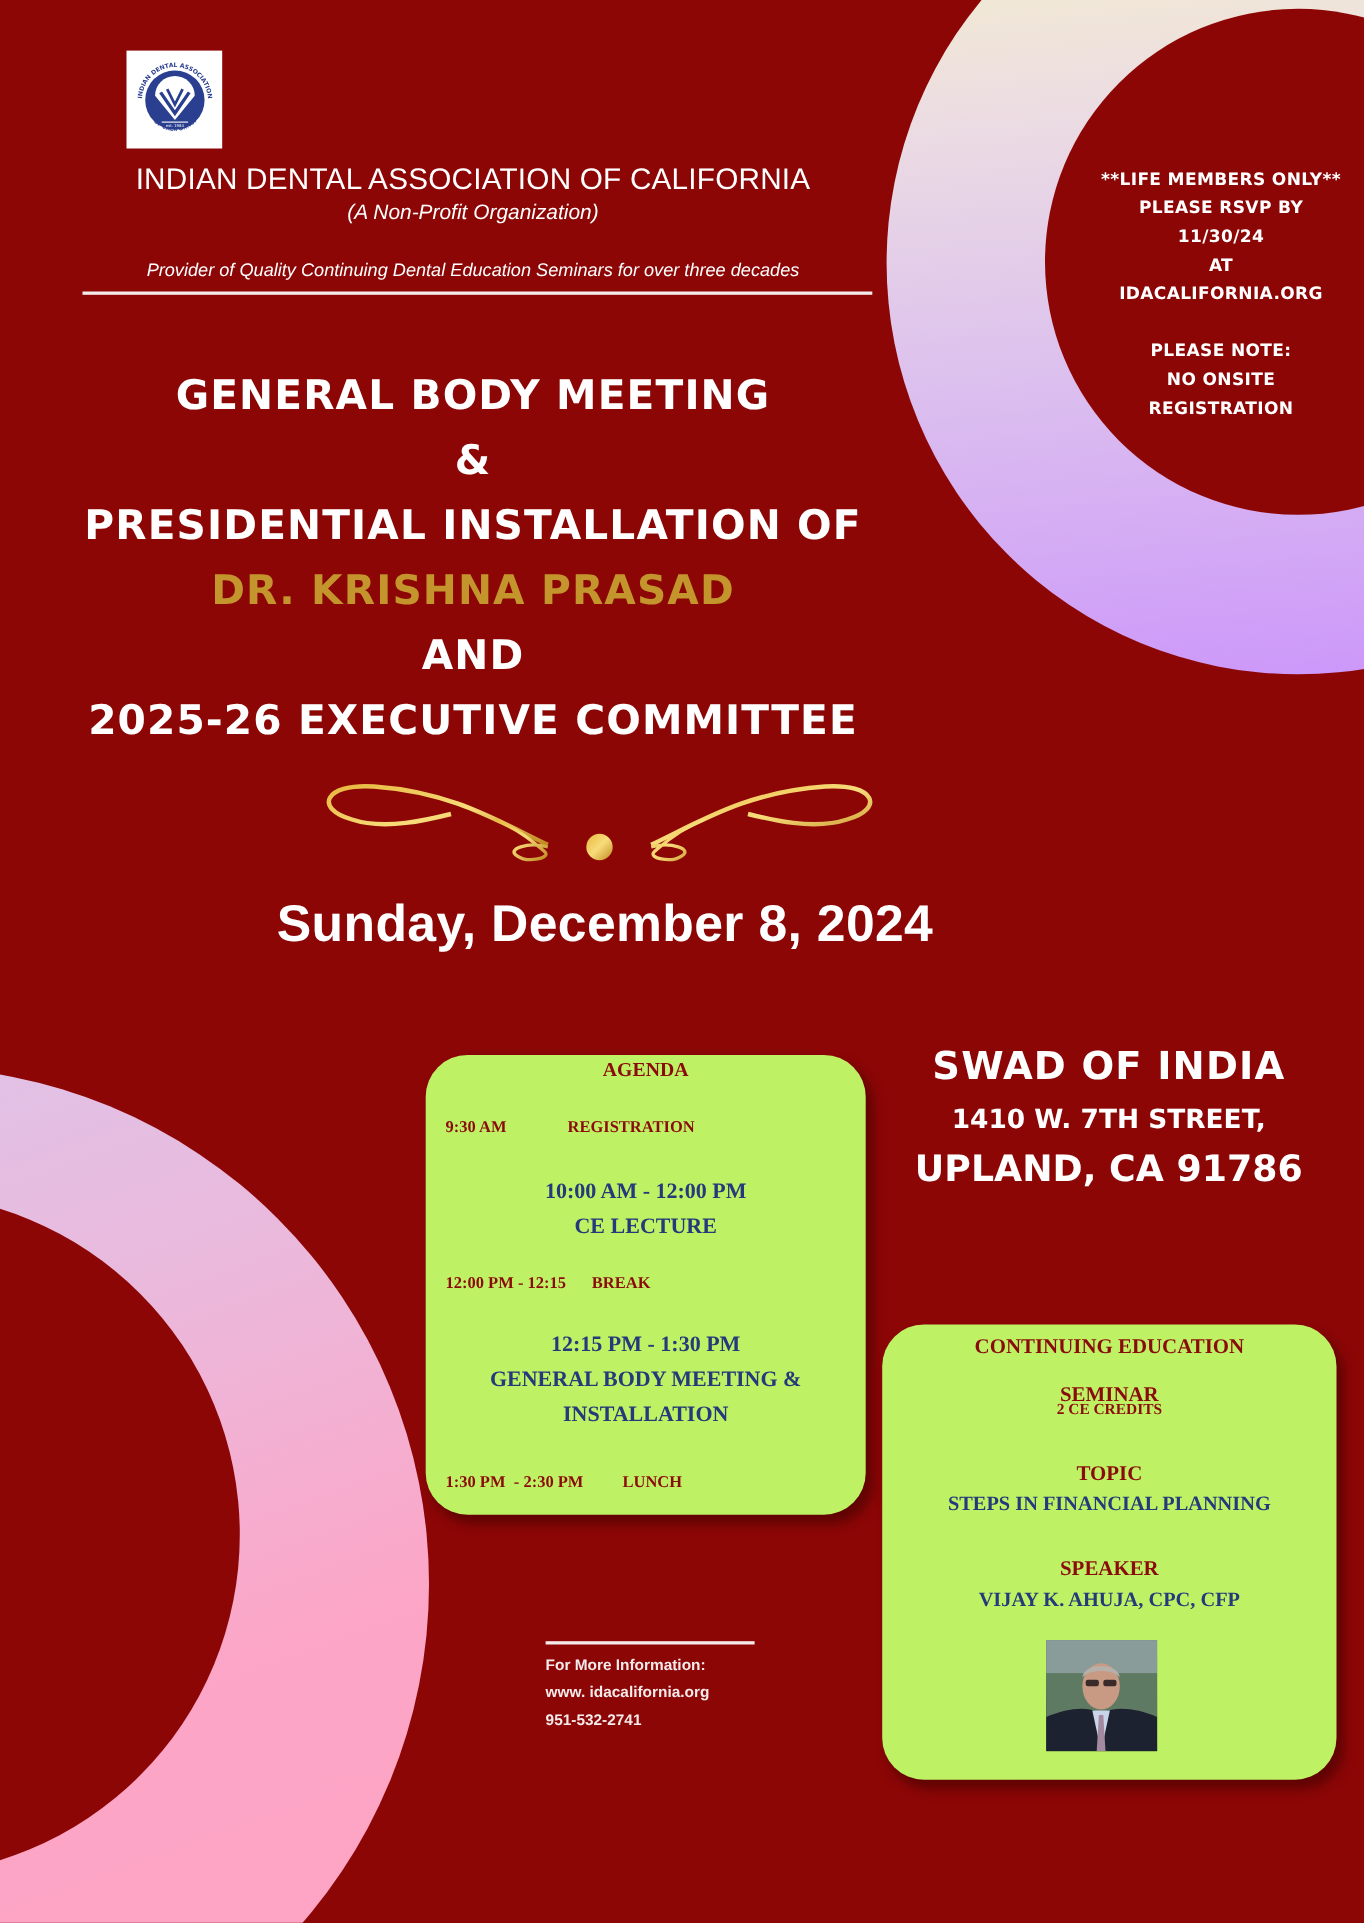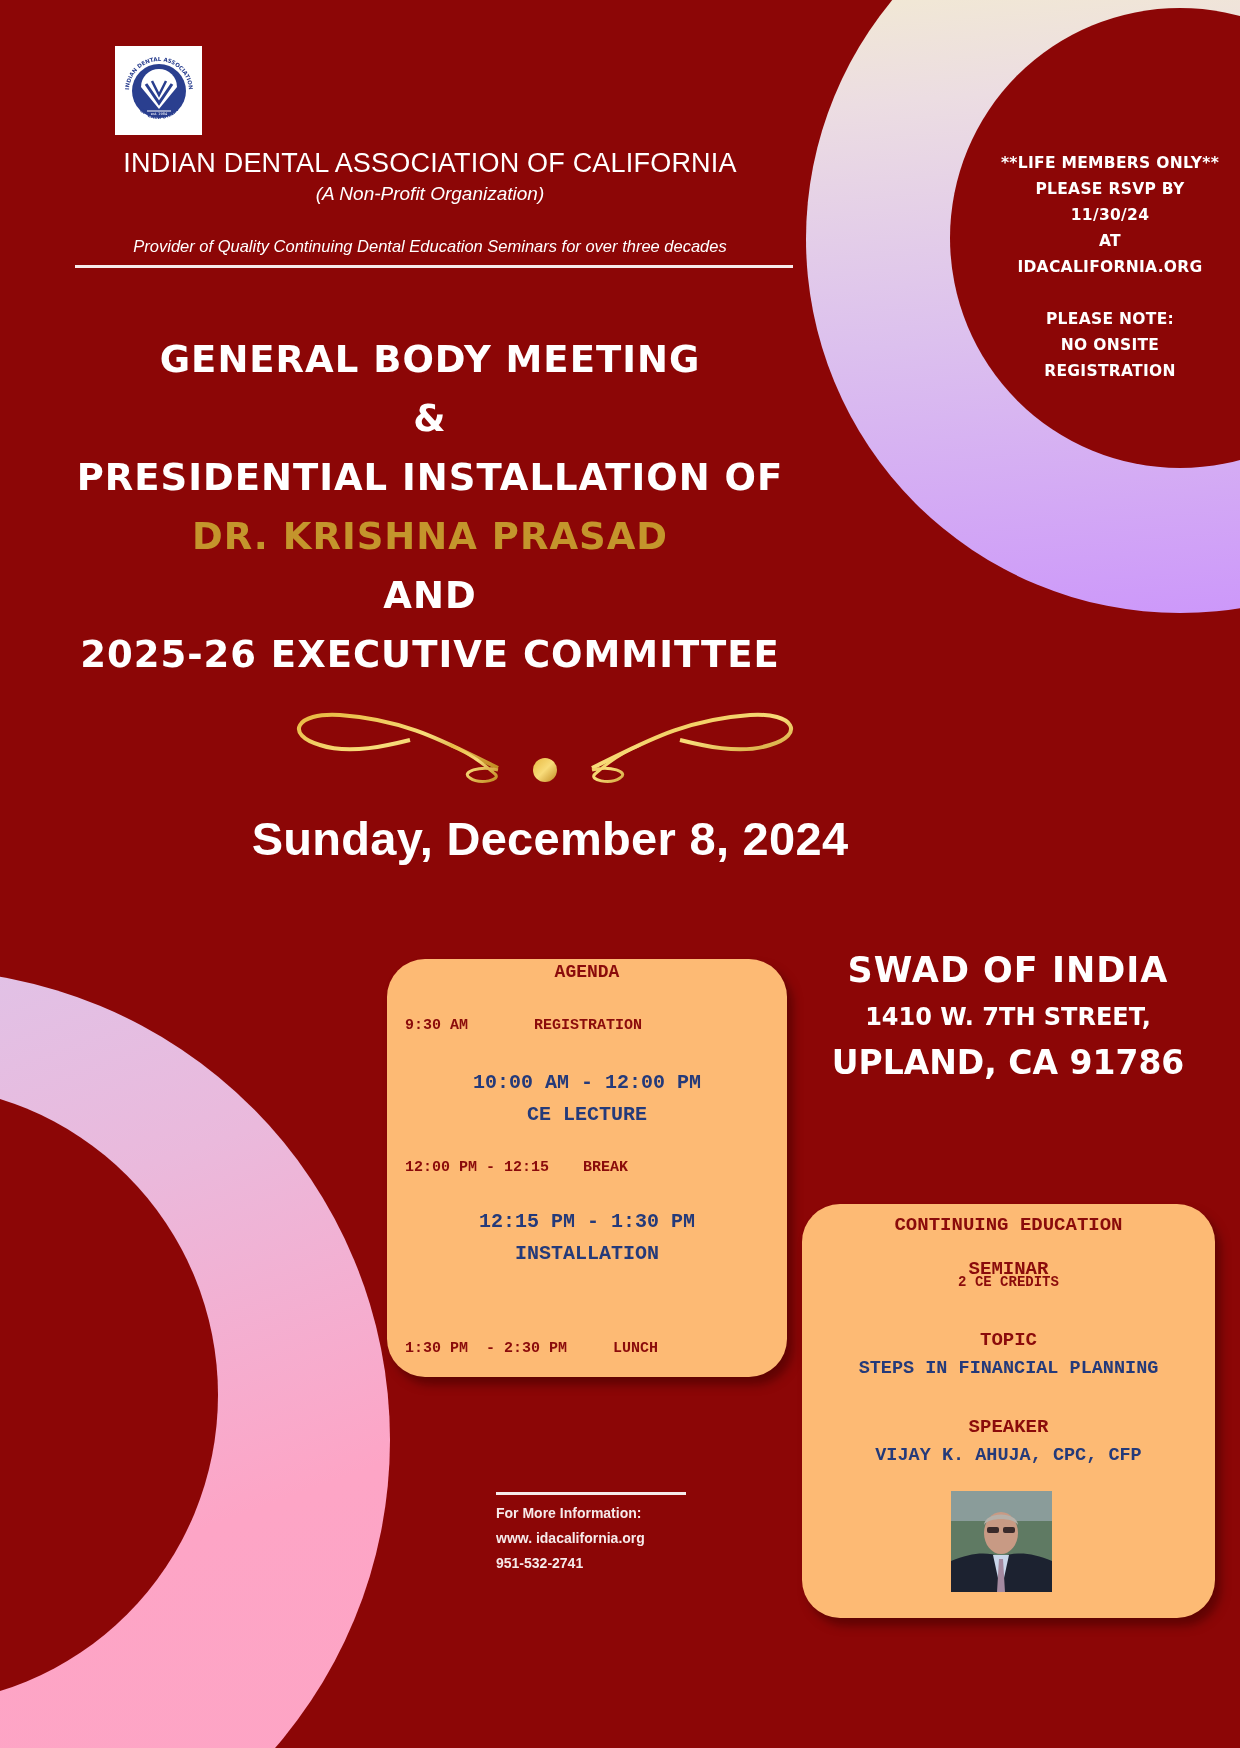--- a/index.html
+++ b/index.html
@@ -57,23 +57,23 @@
   .gold { color: #c4952c; }
 
   #ornament { left: 290px; top: 700px; width: 510px; height: 90px; }
 
   .date {
     left: 200px; width: 700px; top: 811px; text-align: center;
     font-size: 47px; font-weight: bold; letter-spacing: 0.3px;
   }
 
   .card {
-    position: absolute; background: #fdba74; border-radius: 38px;
+    position: absolute; background: #bef264; border-radius: 38px;
     box-shadow: 6px 8px 10px rgba(60,0,0,0.55);
-    font-family: Liberation Mono, monospace; font-weight: bold;
+    font-family: Liberation Serif, serif; font-weight: bold;
   }
   #agenda-card { left: 387px; top: 959px; width: 400px; height: 418px; }
   #ce-card { left: 802px; top: 1204px; width: 397px; height: 414px; padding-left: 16px; }
 
   .maroon { color: #8a0b0b; }
   .navy { color: #243a7a; }
 
   .agenda-title { position: absolute; left: 0; right: 0; top: 3px; text-align: center; font-size: 18px; }
   .ag-row { position: absolute; left: 18px; font-size: 15px; white-space: nowrap; }
   .ag-block { position: absolute; left: 0; right: 0; text-align: center; font-size: 20px; line-height: 32px; }
@@ -191,20 +191,21 @@
   </div>
 
   <div class="ag-row maroon" style="top:200px">
     <span>12:00 PM - 12:15</span>
     <span style="display:inline-block;width:16px"></span>
     <span>BREAK</span>
   </div>
 
   <div class="ag-block navy" style="top:247px">
     <div>12:15 PM - 1:30 PM</div>
+    <div>GENERAL BODY MEETING &amp;</div>
     <div>INSTALLATION</div>
   </div>
 
   <div class="ag-row maroon" style="top:381px">
     <span style="white-space:pre">1:30 PM  - 2:30 PM</span>
     <span style="display:inline-block;width:28px"></span>
     <span>LUNCH</span>
   </div>
 </div>
 

